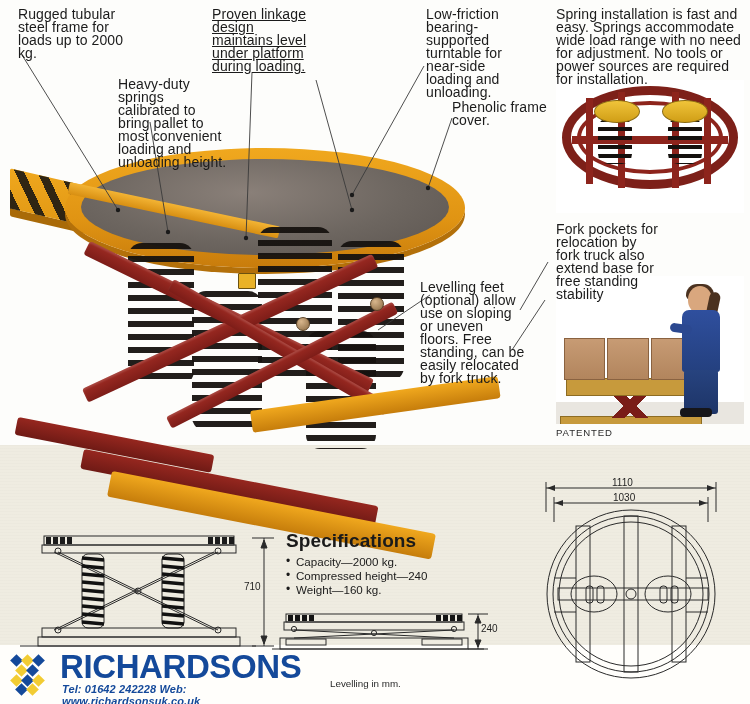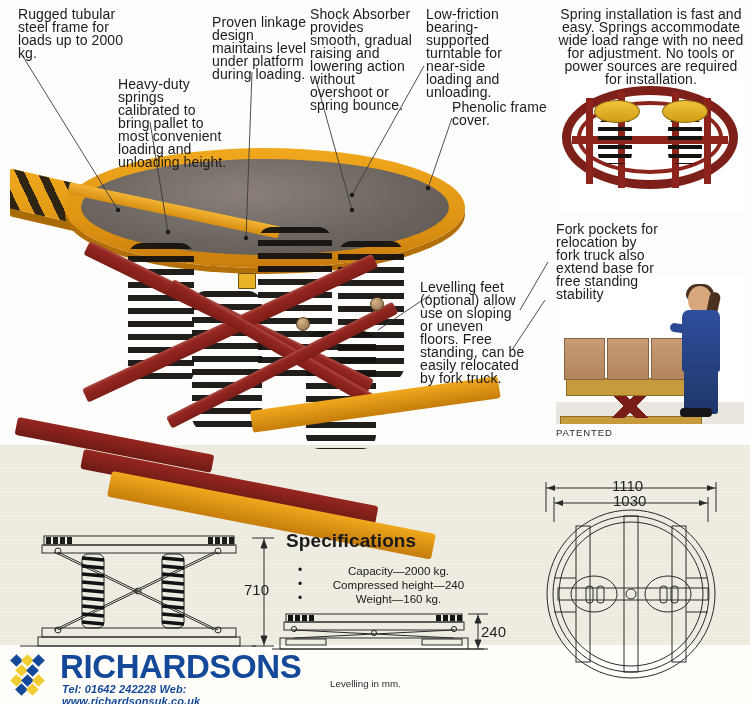--- a/index.html
+++ b/index.html
@@ -17,21 +17,21 @@
   .cream-panel:after{content:"";position:absolute;inset:0;
     background:repeating-linear-gradient(0deg,rgba(0,0,0,.012) 0 1px,transparent 1px 3px);}
   .white-strip{position:absolute;left:0;top:645px;width:750px;height:59px;background:#fffefb;}
 
   
   .callout{position:absolute;font-size:14px;line-height:13px;color:#1b1b1b;letter-spacing:.1px;}
   .callout.w1{width:125px;}
   .callout.w2{width:110px;}
   .callout.w3{width:95px;}
   .callout.w4{width:105px;}
-  .callout.w5{width:190px;text-align:center;}
+  .callout.w5{width:190px;}
   .callout.w6{width:110px;}
   .callout.w7{width:105px;}
   .callout.w8{width:105px;}
 
   
   .photo-main{position:absolute;left:10px;top:130px;width:530px;height:370px;}
 
   .turntable{position:absolute;left:55px;top:18px;width:400px;height:120px;}
   .tt-ring{position:absolute;inset:0;border-radius:50%;
      background:linear-gradient(180deg,#f0a81e 0%,#e09413 60%,#c87c0c 100%);
@@ -93,30 +93,30 @@
   .w-box{flex:1;background:linear-gradient(180deg,#c79b74,#b2855d);border:1px solid #8a6240;}
   .w-lift{position:absolute;left:10px;bottom:6px;width:128px;height:24px;}
   .w-x{position:absolute;left:0;top:0;width:128px;height:24px;
      background:linear-gradient(45deg,transparent 46%,#7a1d17 46% 54%,transparent 54%),
                 linear-gradient(-45deg,transparent 46%,#7a1d17 46% 54%,transparent 54%);}
   .w-base{position:absolute;left:4px;bottom:-2px;width:140px;height:8px;background:#c79a3c;border:1px solid #8d6c23;}
 
   
   .spec{position:absolute;left:286px;top:530px;width:215px;color:#1a1a1a;}
   .spec h3{margin:0 0 3px 0;font-size:19px;font-weight:bold;letter-spacing:.1px;}
-  .spec ul{margin:12px;padding:0;list-style:none;text-align:center;}
+  .spec ul{margin:0;padding:0;list-style:none;}
   .spec li{font-size:11.6px;line-height:14.2px;padding-left:10px;position:relative;}
   .spec li:before{content:"•";position:absolute;left:0;top:-1px;font-size:12px;}
 
   .patented{position:absolute;left:556px;top:427px;font-size:9.6px;letter-spacing:.9px;color:#2a2a2a;}
   .dimnote{position:absolute;left:330px;top:678px;font-size:9.8px;color:#2b2b2b;}
 
   
   .draw{position:absolute;}
-  .drawlbl{position:absolute;font-size:15px;color:#1f1f1f;}
+  .drawlbl{position:absolute;font-size:10px;color:#1f1f1f;}
 
   
   .logo{position:absolute;left:8px;top:650px;width:300px;height:50px;}
   .logo-mark{position:absolute;left:0;top:2px;width:46px;height:46px;}
   .logo-name{position:absolute;left:52px;top:-2px;font-size:33px;font-weight:bold;color:#14499a;
      letter-spacing:-.4px;font-family:"Liberation Sans",sans-serif;}
   .logo-sub{position:absolute;left:54px;top:33px;font-size:11px;font-weight:bold;font-style:italic;color:#14499a;letter-spacing:.1px;}
 </style>
 </head>
 <body>
@@ -217,22 +217,21 @@
       <circle cx="168" cy="232" r="2.2"></circle>
       <circle cx="246" cy="238" r="2.2"></circle>
       <circle cx="352" cy="210" r="2.2"></circle>
       <circle cx="352" cy="195" r="2.2"></circle>
       <circle cx="428" cy="188" r="2.2"></circle>
     </g>
   </svg>
 
   <div class="callout w1" style="left:18px;top:8px;">Rugged tubular steel frame for loads up to 2000 kg.</div>
   <div class="callout w2" style="left:118px;top:78px;">Heavy-duty springs calibrated to bring pallet to most convenient loading and unloading height.</div>
-  <div class="callout w3" style="left:212px;top:16px;">Proven linkage design maintains level under platform during loading.</div>
-  <div class="callout w4" style="left:310px;top:8px;">Shock Absorber provides smooth, gradual raising and lowering action without overshoot or spring bounce.</div>
+  <div class="callout w3" style="left:212px;top:8px;text-decoration:underline;">Proven linkage design maintains level under platform during loading.</div>
   <div class="callout w4" style="left:426px;top:8px;">Low-friction bearing-supported turntable for near-side loading and unloading.</div>
   <div class="callout w5" style="left:556px;top:8px;">Spring installation is fast and easy. Springs accommodate wide load range with no need for adjustment. No tools or power sources are required for installation.</div>
   <div class="callout w6" style="left:452px;top:101px;">Phenolic frame cover.</div>
   <div class="callout w8" style="left:556px;top:223px;">Fork pockets for relocation by fork truck also extend base for free standing stability</div>
   <div class="callout w7" style="left:420px;top:281px;">Levelling feet (optional) allow use on sloping or uneven floors. Free standing, can be easily relocated by fork truck.</div>
 
   <div class="patented">PATENTED</div>
 
   <svg class="draw" style="left:12px;top:524px;width:268px;height:126px;">
     <g stroke="#2a2a2a" stroke-width="1" fill="none">

